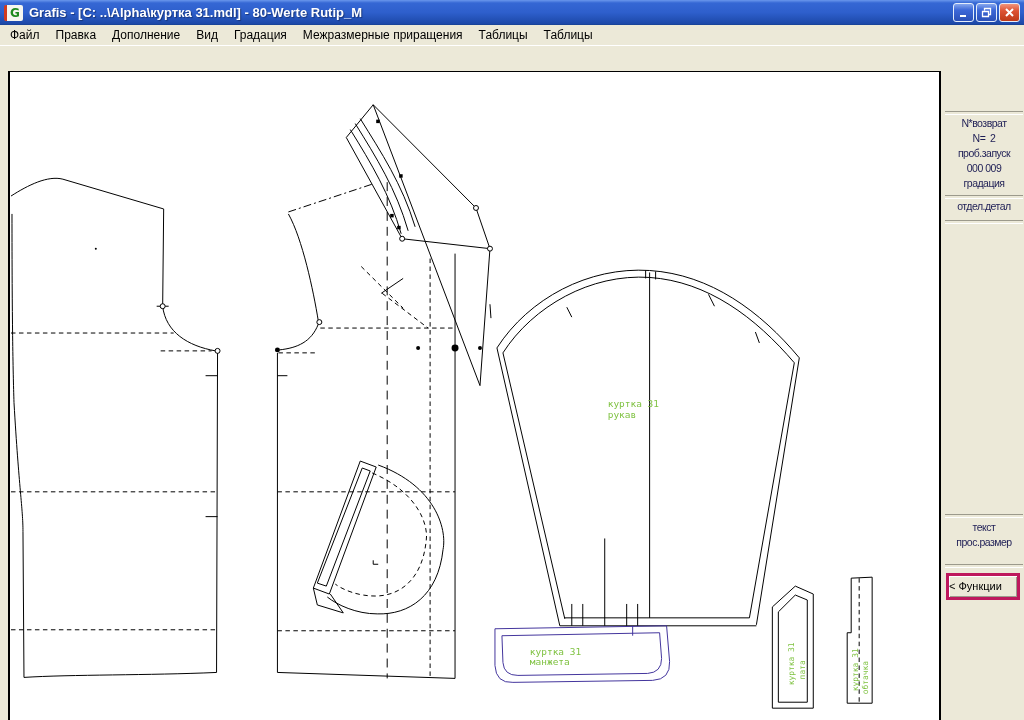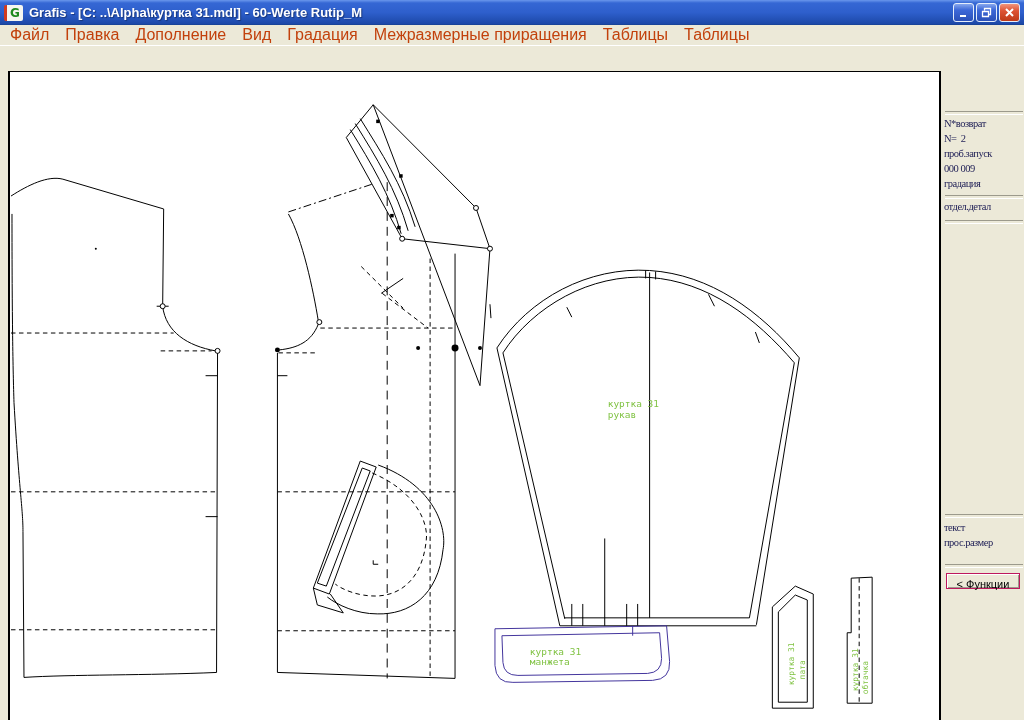--- a/index.html
+++ b/index.html
@@ -30,21 +30,21 @@
     border:1px solid #E4EDFB; display:flex; align-items:center; justify-content:center;
     box-sizing:border-box; flex:0 0 auto;
   }
   .winbtn.blue { background:linear-gradient(180deg,#86A7EE 0%,#3D68D8 35%,#2A50B8 100%); }
   .winbtn.red  { background:linear-gradient(180deg,#F2957C 0%,#DD5435 40%,#BE3A18 100%); }
   .winbtn svg { display:block; }
   
   .menubar {
     position:absolute; left:0; top:25px; width:1024px; height:20px;
     background:#ECE9D8; display:flex; align-items:center;
-    font-size:16px; color:#c2410c;
+    font-size:12px; color:#000000;
   }
   .menu-item { padding:2px 8px; white-space:nowrap; }
   .menu-item:first-child { margin-left:2px; }
   
   .workspace {
     position:absolute; left:0; top:45px; width:1024px; height:675px;
     background:#ECE9D8; border-top:1px solid #FFF; box-sizing:border-box;
   }
   .canvas {
     position:absolute; left:8px; top:1px; width:929px; height:661px;
@@ -52,49 +52,49 @@
   }
   .canvas svg { display:block; }
   
   .sidebar { position:absolute; right:0; top:0; width:80px; height:675px; }
   .sb-sep {
     position:absolute; left:1px; right:1px; height:2px;
     border-top:1px solid #9C9A8C; border-bottom:1px solid #FFF;
   }
   .sb-group { position:absolute; left:0; width:80px; }
   .sb-line {
-    height:15px; line-height:15px; text-align:left; white-space:pre;
-    font-family:Liberation Serif, serif; font-size:10.5px;
+    height:15px; line-height:15px; text-align:center; white-space:pre;
+    font-family:Liberation Sans, sans-serif; font-size:10.5px;
     color:#1E1E55; letter-spacing:-0.5px;
   }
   .fn-btn {
-    position:absolute; left:2px; top:527px; width:74px; height:16px;
-    background:#ECE9D8; border:1px solid #be185d;
+    position:absolute; left:2px; top:527px; width:74px; height:27px;
+    background:#ECE9D8; border:3px solid #be185d;
     box-shadow:inset 1px 1px 0 #FFF, inset -1px -1px 0 #9C9A8C;
-    font-size:11px; color:#000; text-align:center; line-height:21px;
+    font-size:11px; color:#000; text-align:left; line-height:21px;
     box-sizing:border-box;
   }
   
   .ln { fill:none; stroke:#000; stroke-width:1; }
   .dash { stroke-dasharray:4.5 3.5; }
   .ldash { stroke-dasharray:9 6; }
   .dashdot { stroke-dasharray:8 3 2 3; }
   .purple { stroke:#43349C; }
   .node { fill:#FFF; stroke:#000; stroke-width:1; }
   .dot { fill:#000; stroke:none; }
   .sq { fill:#000; stroke:none; }
   .glabel { fill:#7FC241; font-family:"DejaVu Sans Mono",monospace; font-size:9.5px; }
   .glabel-sm { fill:#7FC241; font-family:"DejaVu Sans Mono",monospace; font-size:8px; }
 </style>
 </head>
 <body>
 
 <div class="titlebar">
   <div class="app-icon">G</div>
-  <div class="title-text">Grafis - [C: ..\Alpha\куртка 31.mdl] - 60-Werte Rutip_M</div>
+  <div class="title-text">Grafis - [C: ..\Alpha\куртка 31.mdl] - 80-Werte Rutip_M</div>
   <div class="winbtn blue">
     <svg width="11" height="11" viewBox="0 0 11 11">
       <path d="M 2,9 H 8" stroke="#fff" stroke-width="2" fill="none"></path>
     </svg>
   </div>
   <div class="winbtn blue">
     <svg width="11" height="11" viewBox="0 0 11 11">
       <path d="M 3.5,3.5 V 1.5 H 9.5 V 7.5 H 7.5 M 1.5,4.5 H 7.5 V 9.5 H 1.5 Z" stroke="#fff" stroke-width="1.3" fill="none"></path>
     </svg>
   </div>

